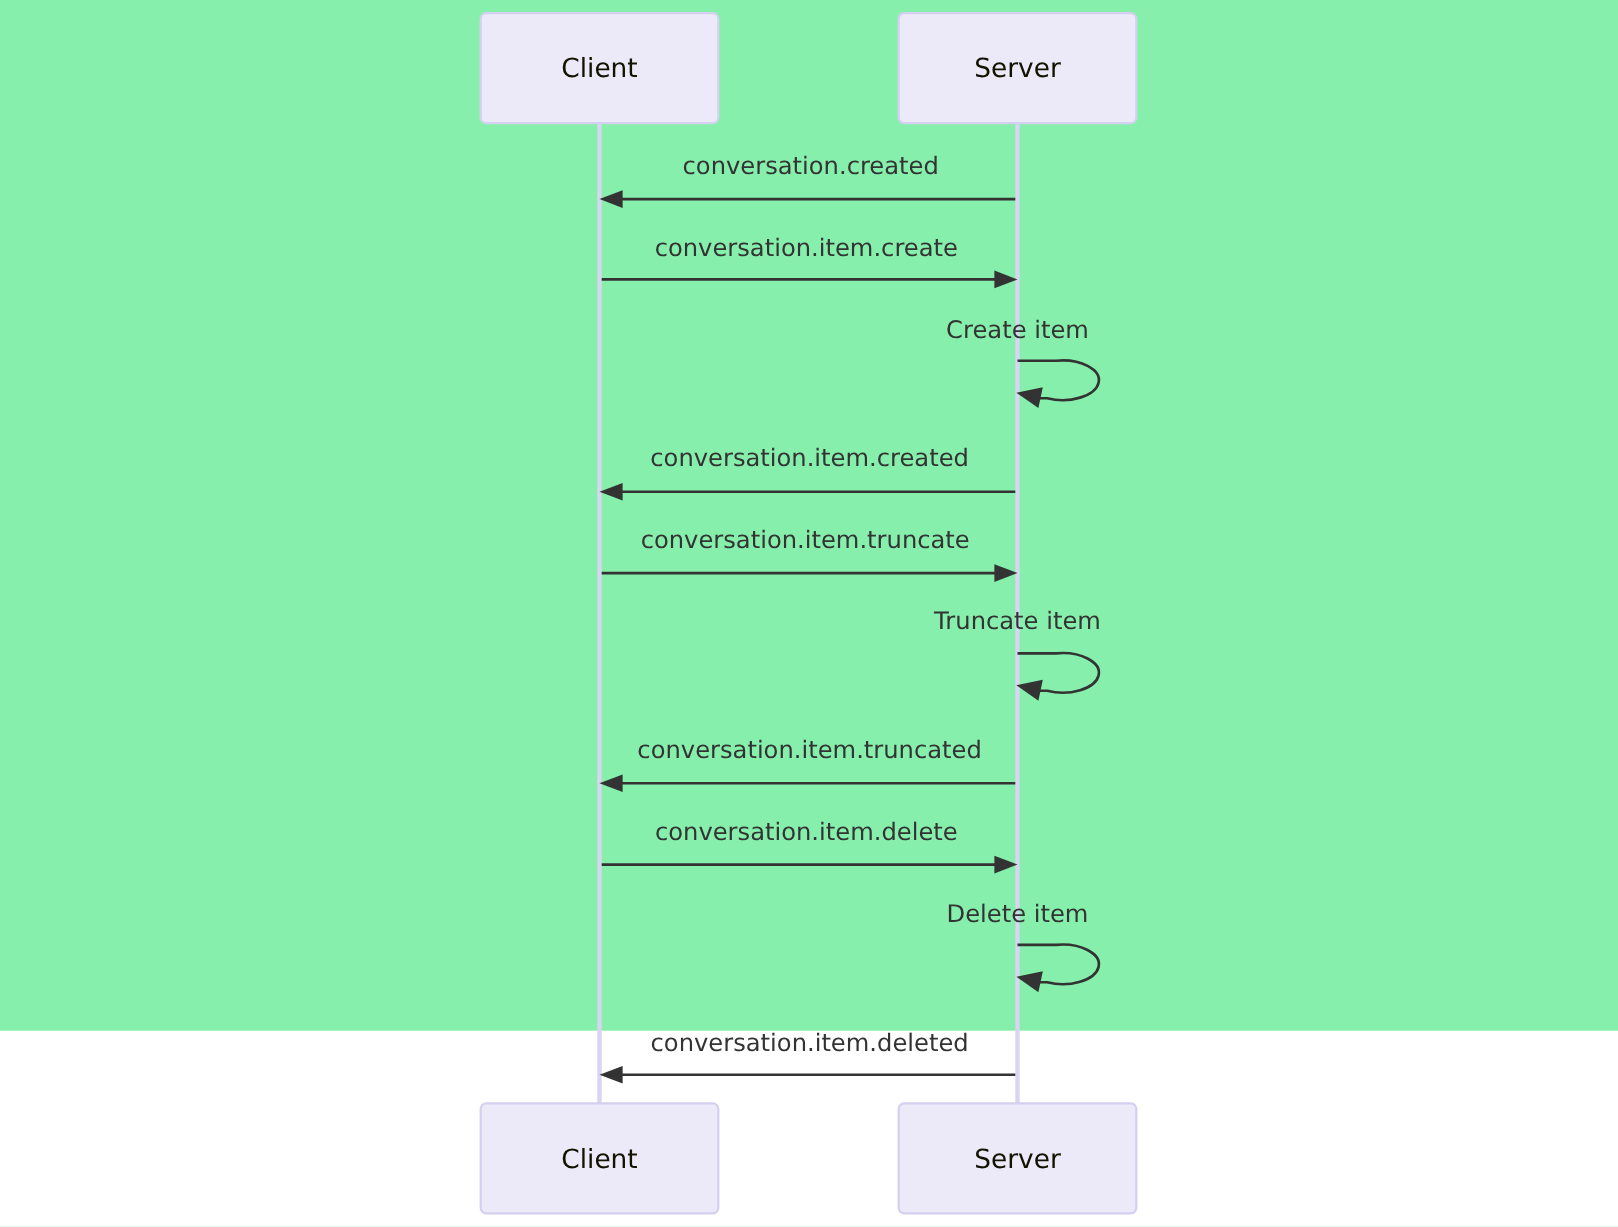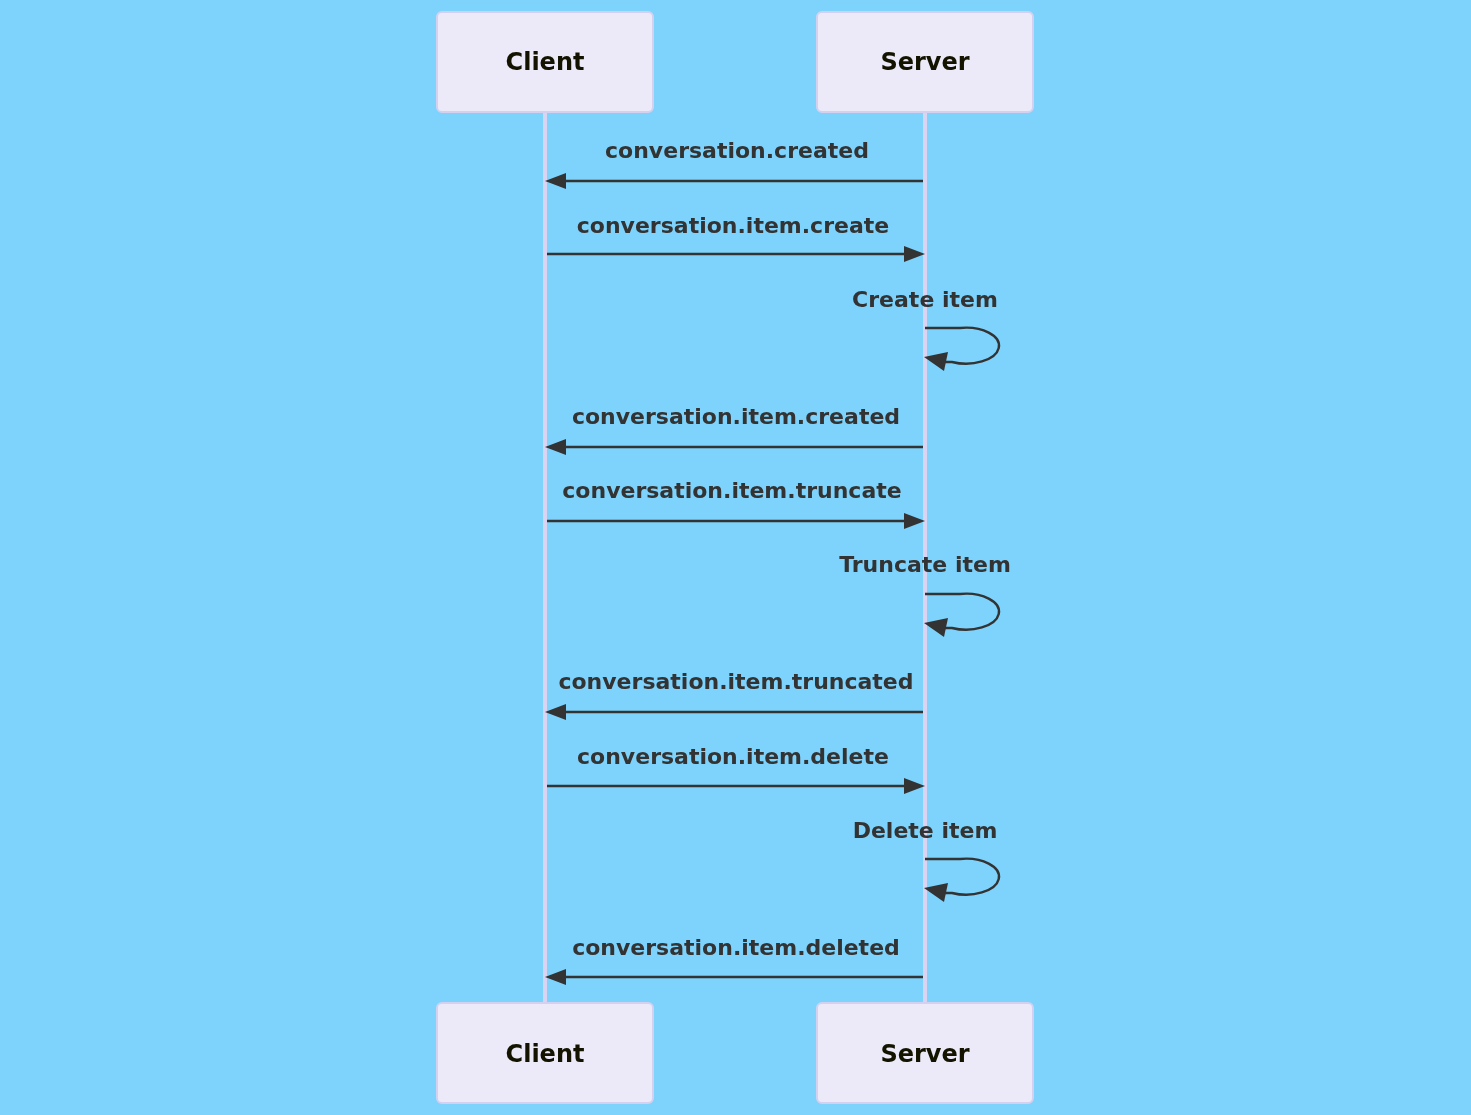--- a/index.html
+++ b/index.html
@@ -9,23 +9,22 @@
   }
   body {
     width: 1471px;
     height: 1115px;
     font-family: "DejaVu Sans", "Liberation Sans", sans-serif;
     overflow: hidden;
   }
   #diagram-root {
     position: relative;
     width: 1471px;
-    height: 1115px;
-    background: #7dd3fc;
-    font-weight: bold;
+    height: 937px;
+    background: #86efac;
   }
   svg#seq-svg {
     position: absolute;
     top: 0;
     left: 0;
     width: 1471px;
     height: 1115px;
     display: block;
   }
   .actor-box {

